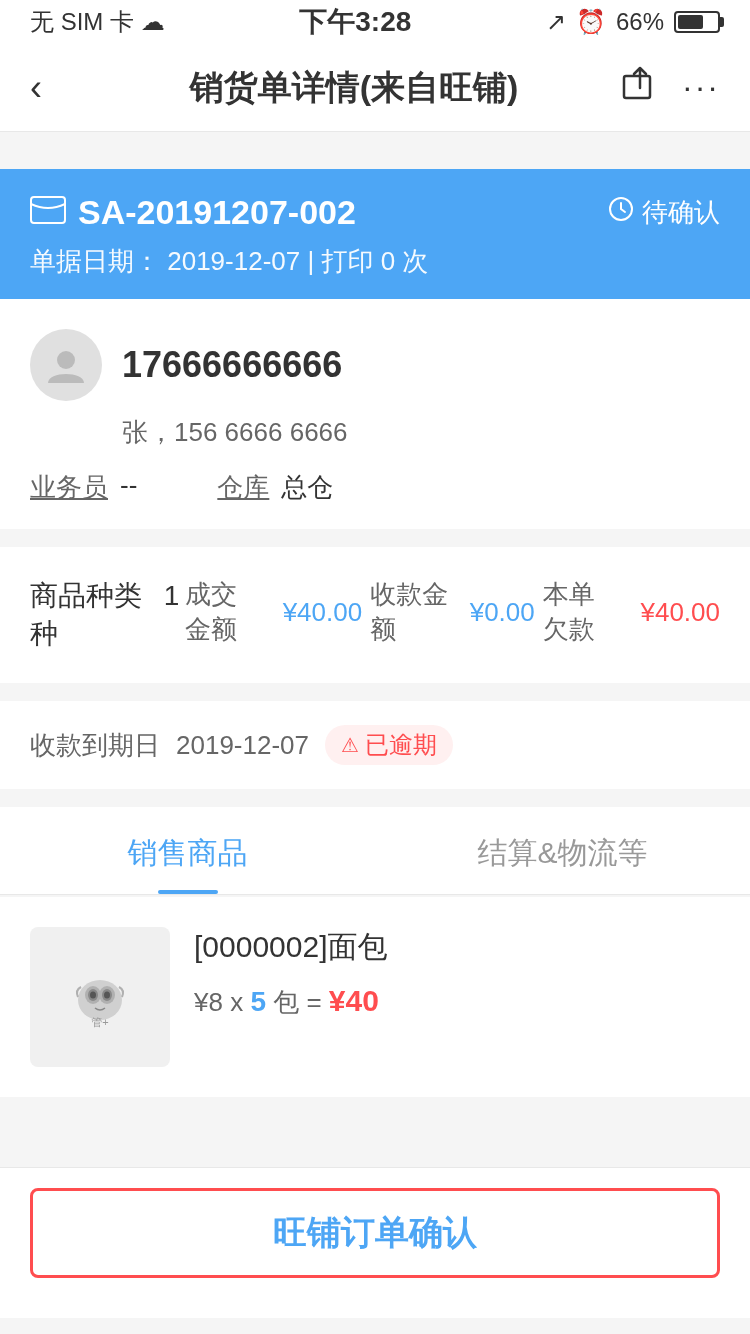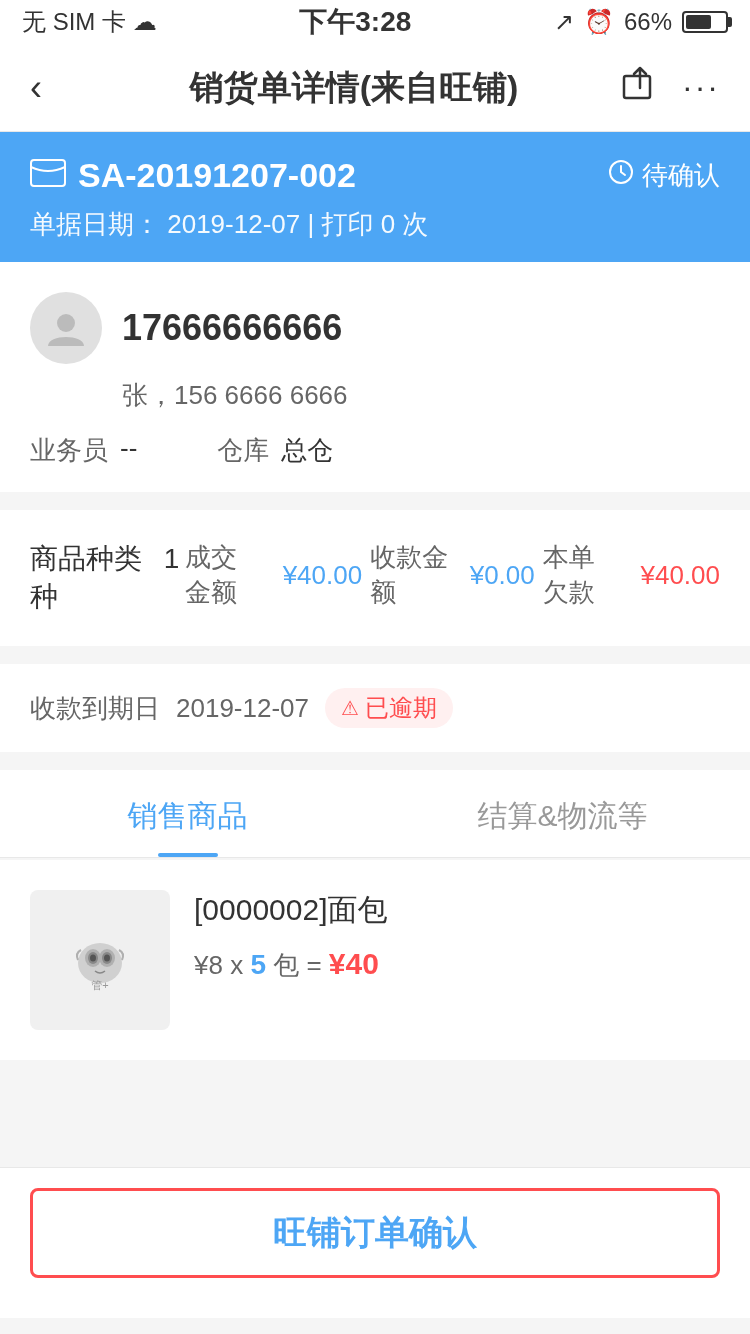--- a/index.html
+++ b/index.html
@@ -13,21 +13,21 @@
       color: #333;
     }
 
     
     .status-bar {
       background: #fff;
       height: 44px;
       display: flex;
       align-items: center;
       justify-content: space-between;
-      padding: 0 22px;
+      padding: 0 30px;
       font-size: 24px;
       font-weight: 500;
     }
     .status-left { display: flex; align-items: center; gap: 12px; }
     .status-center { font-size: 28px; font-weight: 600; }
     .status-right { display: flex; align-items: center; gap: 10px; font-size: 24px; }
     .battery-icon { width: 46px; height: 22px; border: 2px solid #333; border-radius: 4px; position: relative; display: inline-flex; align-items: center; padding: 2px; }
     .battery-icon::after { content: ''; position: absolute; right: -6px; top: 50%; transform: translateY(-50%); width: 4px; height: 10px; background: #333; border-radius: 0 2px 2px 0; }
     .battery-fill { height: 100%; width: 66%; background: #333; border-radius: 2px; }
 
@@ -43,20 +43,21 @@
     }
     .nav-back { font-size: 36px; color: #333; width: 60px; }
     .nav-title { font-size: 34px; font-weight: 600; color: #333; flex: 1; text-align: center; }
     .nav-actions { display: flex; align-items: center; gap: 20px; }
     .nav-more { font-size: 32px; color: #333; letter-spacing: 2px; }
 
     
     .order-header {
       background: #4DA6F5;
       padding: 24px 30px 20px 30px;
+      margin-top: 37px;
     }
     .order-id-row {
       display: flex;
       align-items: center;
       justify-content: space-between;
       margin-bottom: 12px;
     }
     .order-id {
       font-size: 34px;
       font-weight: 700;
@@ -103,21 +104,21 @@
     .customer-avatar svg { width: 44px; height: 44px; }
     .customer-phone { font-size: 36px; font-weight: 600; color: #333; }
     .customer-name { font-size: 26px; color: #666; margin-bottom: 20px; margin-left: 92px; }
     .customer-meta {
       display: flex;
       gap: 80px;
       font-size: 26px;
       color: #666;
     }
     .meta-item { display: flex; gap: 12px; }
-    .meta-label { color: #666; }
+    .meta-label { color: #666; text-decoration: underline; }
     .meta-value { color: #333; }
 
     
     .stats-section {
       background: #fff;
       padding: 30px 30px;
       margin-bottom: 2px;
       display: flex;
       justify-content: space-between;
       align-items: flex-start;

